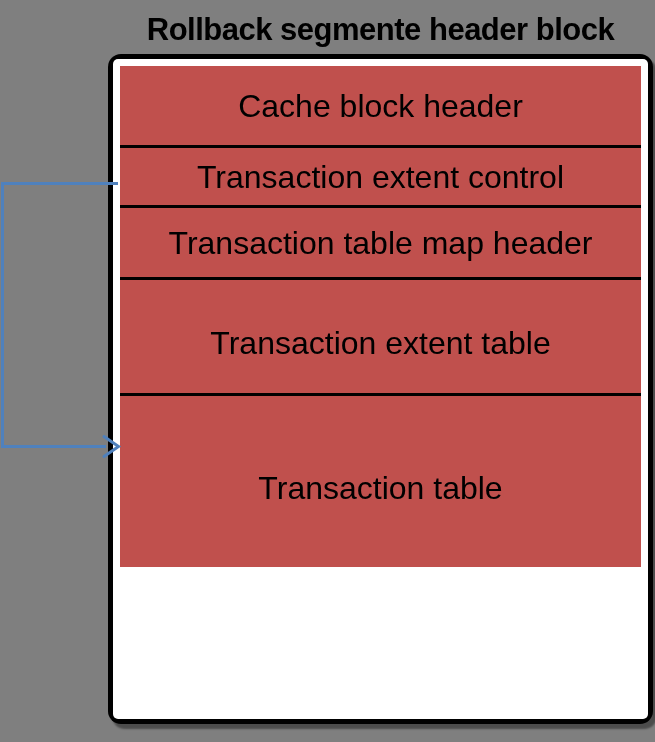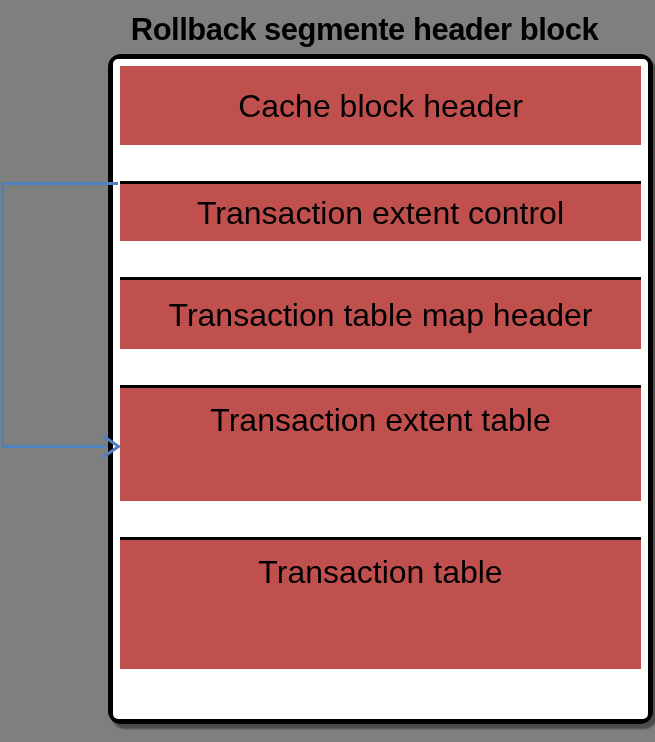--- a/index.html
+++ b/index.html
@@ -5,21 +5,21 @@
   html, body { margin: 0; padding: 0; }
   body {
     width: 655px; height: 742px;
     background: var(--bg, #7F7F7F);
     position: relative;
     overflow: hidden;
     font-family: "Liberation Sans", "DejaVu Sans", sans-serif;
   }
   .page-title {
     position: absolute;
-    left: 92px; top: 10px; width: 545px;
+    left: 108px; top: 10px; width: 545px;
     text-align: center;
     font-size: 31px;
     font-weight: bold;
     line-height: 40px;
     color: var(--text, #000);
     letter-spacing: -0.5px;
     white-space: nowrap;
   }
   .diagram-box {
     position: absolute;
@@ -50,24 +50,23 @@
     justify-content: center;
     align-items: center;
     font-size: 32px;
     line-height: 40px;
     color: var(--text, #000);
     white-space: nowrap;
     overflow: hidden;
   }
   .section + .section {
     border-top: 3px solid var(--divider, #000);
-    margin-top: 36px;
   }
   .section.top {
-    align-items: flex-start;
+    align-items: center;
     padding-top: 12px;
   }
   .arrow-layer {
     position: absolute;
     left: 0; top: 0;
     pointer-events: none;
   }
 </style>
 </head>
 <body style="--bg: #7F7F7F; --fill: #C0504D; --divider: #000000; --border: #000000; --frame: #FFFFFF; --text: #000000;">
@@ -82,21 +81,21 @@
         </div>
         <div class="section" style="height: 60px;">
           <span>Transaction extent control</span>
         </div>
         <div class="section" style="height: 72px;">
           <span>Transaction table map header</span>
         </div>
         <div class="section top" style="height: 116px;">
           <span>Transaction extent table</span>
         </div>
-        <div class="section top" style="height: 132px;">
+        <div class="section top" style="height: 174px;">
           <span>Transaction table</span>
         </div>
       </div>
   </div>
 </div>
 
 <svg class="arrow-layer" width="655" height="742" viewBox="0 0 655 742">
   <polyline id="arrow-line" points="118,183.5 2.5,183.5 2.5,446.5 106,446.5" fill="none" stroke-width="3" stroke="#4F81BD"></polyline>
   <path id="arrow-head" d="M104,436.5 L118.5,446.5 L104,456.5" fill="none" stroke-width="3" stroke-linecap="round" stroke="#4F81BD"></path>
 </svg>

